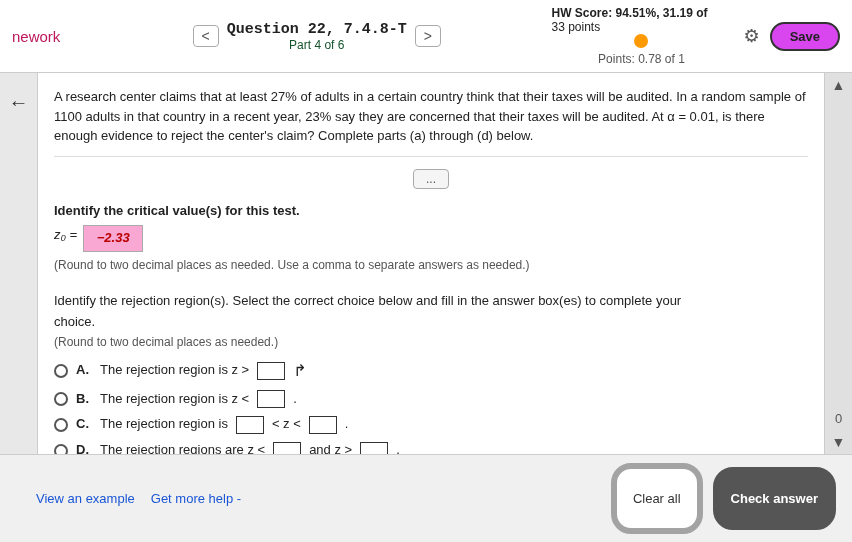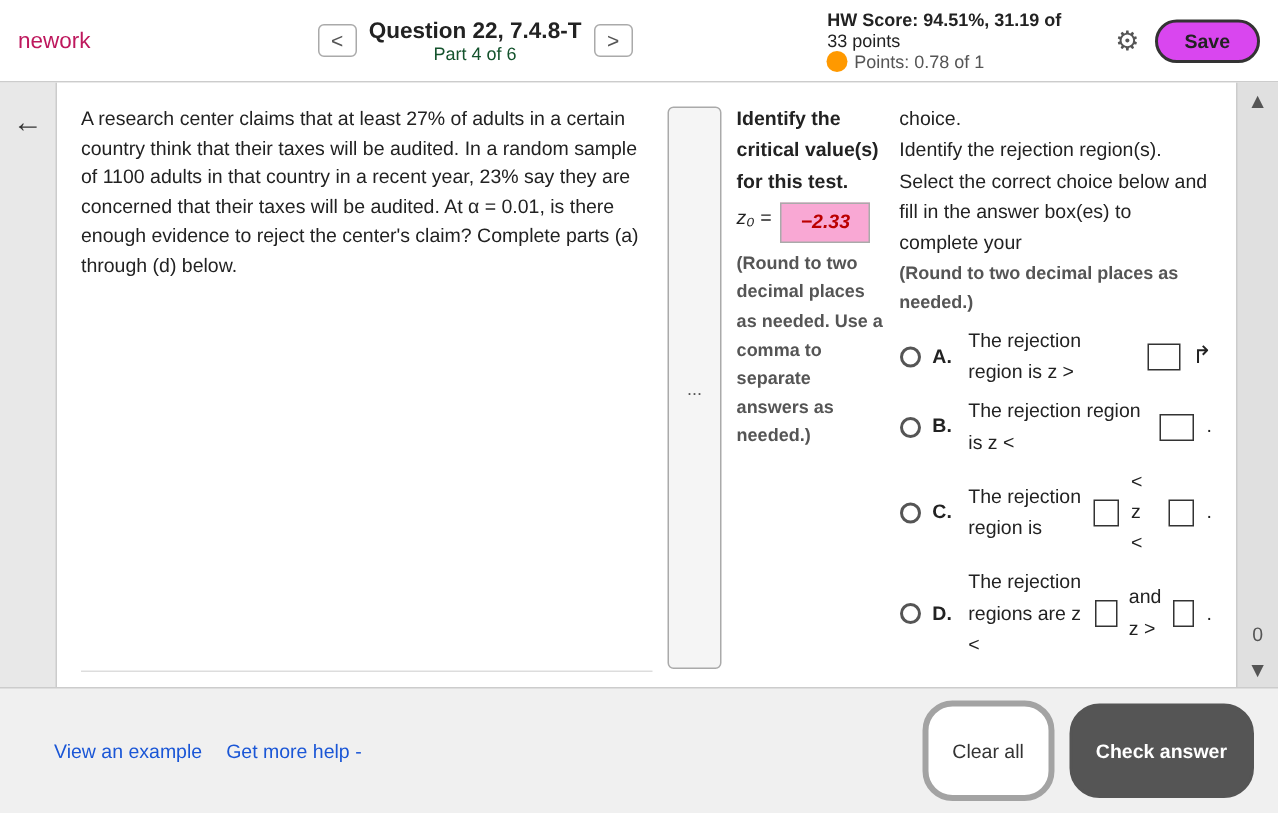--- a/index.html
+++ b/index.html
@@ -46,40 +46,42 @@
       padding: 2px 8px;
       color: #555;
     }
     .question-title {
       text-align: center;
     }
     .question-title .main-title {
       font-weight: bold;
       font-size: 15px;
       color: #222;
+      font-family: Liberation Mono, monospace;
     }
     .question-title .subtitle {
       font-size: 12px;
       color: #14532d;
     }
     .header-score {
       display: flex;
       flex-direction: column;
       font-size: 12px;
       color: #222;
       min-width: 180px;
     }
     .header-score .score-line {
       font-weight: bold;
     }
     .header-score .points-line {
       color: #555;
       display: flex;
       align-items: center;
       gap: 4px;
+      flex-direction: column;
     }
     .points-icon {
       width: 14px;
       height: 14px;
       border-radius: 50%;
       background: #ff9900;
       display: inline-block;
     }
     .header-right {
       display: flex;
@@ -125,21 +127,21 @@
       color: #333;
     }
 
     
     .content-panel {
       flex: 1;
       background: #fff;
       overflow-y: auto;
       padding: 14px 16px 10px 16px;
       display: flex;
-      flex-direction: row;
+      flex-direction: column;
       gap: 10px;
     }
 
     
     .problem-text {
       font-size: 13px;
       color: #222;
       line-height: 1.5;
       border-bottom: 1px solid #ddd;
       padding-bottom: 10px;
@@ -187,21 +189,20 @@
       font-size: 13px;
       font-weight: bold;
       color: #b00;
       min-width: 60px;
       text-align: center;
     }
     .note-text {
       font-size: 12px;
       color: #555;
       margin-bottom: 6px;
-      font-weight: bold;
     }
     .option-row {
       display: flex;
       align-items: center;
       gap: 8px;
       margin: 5px 0;
       font-size: 13px;
       color: #222;
     }
     .option-radio {
@@ -268,21 +269,21 @@
       cursor: pointer;
       text-decoration: none;
     }
     .bottom-right {
       display: flex;
       gap: 10px;
       align-items: center;
     }
     .clear-all-btn {
       background: #fff;
-      border: 4px solid #a3a3a3;
+      border: 6px solid #a3a3a3;
       border-radius: 20px;
       padding: 22px 16px;
       font-size: 13px;
       cursor: pointer;
       color: #333;
       text-align: right;
     }
     .check-answer-btn {
       background: #555;
       border: 2px solid #555;
@@ -347,22 +348,22 @@
     <div class="question-section">
       <div class="section-title">Identify the critical value(s) for this test.</div>
       <div class="z-value-row">
         <span class="z-label">z₀ =</span>
         <span class="z-value-box">−2.33</span>
       </div>
       <div class="note-text">(Round to two decimal places as needed. Use a comma to separate answers as needed.)</div>
     </div>
 
     <div class="question-section">
+      <div>Identify the rejection region(s). Select the correct choice below and fill in the answer box(es) to complete your</div>
       <div>choice.</div>
-      <div>Identify the rejection region(s). Select the correct choice below and fill in the answer box(es) to complete your</div>
       <div class="note-text">(Round to two decimal places as needed.)</div>
 
       <div class="option-row">
         <div class="option-radio"></div>
         <span class="option-label-letter">A.</span>
         <span>The rejection region is z &gt;</span>
         <span class="answer-box"></span>
         <span style="font-size:16px;">↱</span>
       </div>
 

